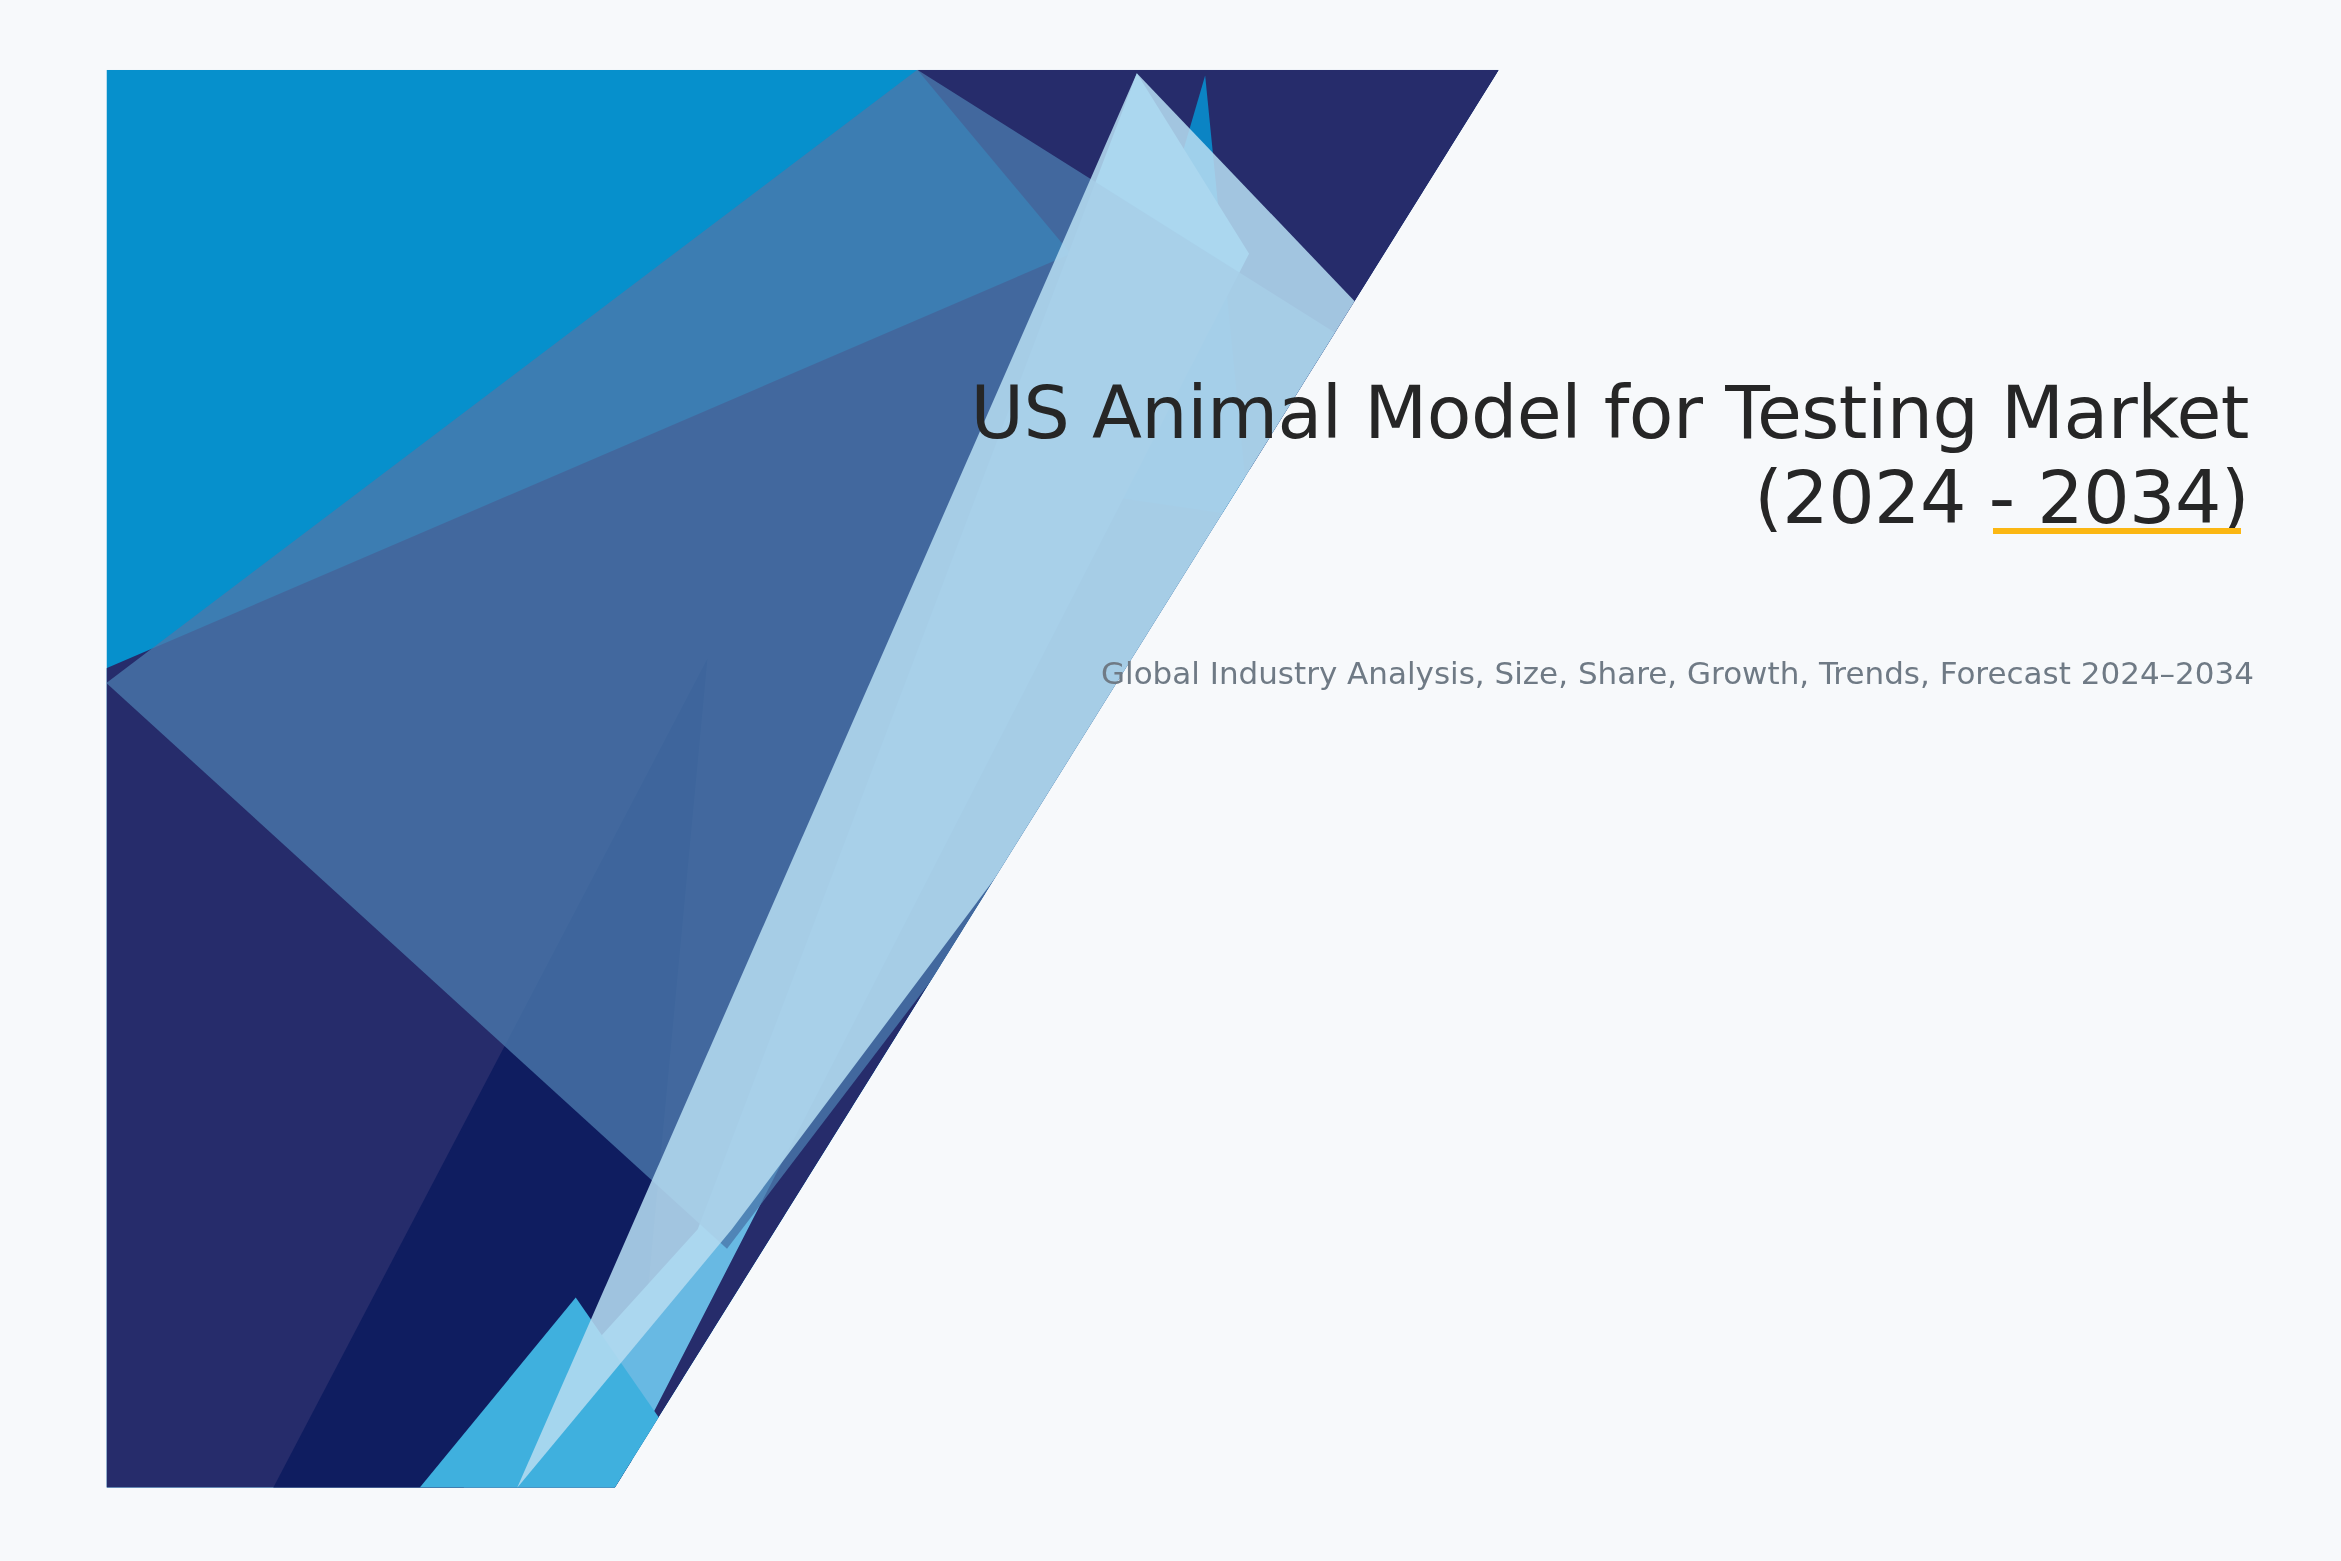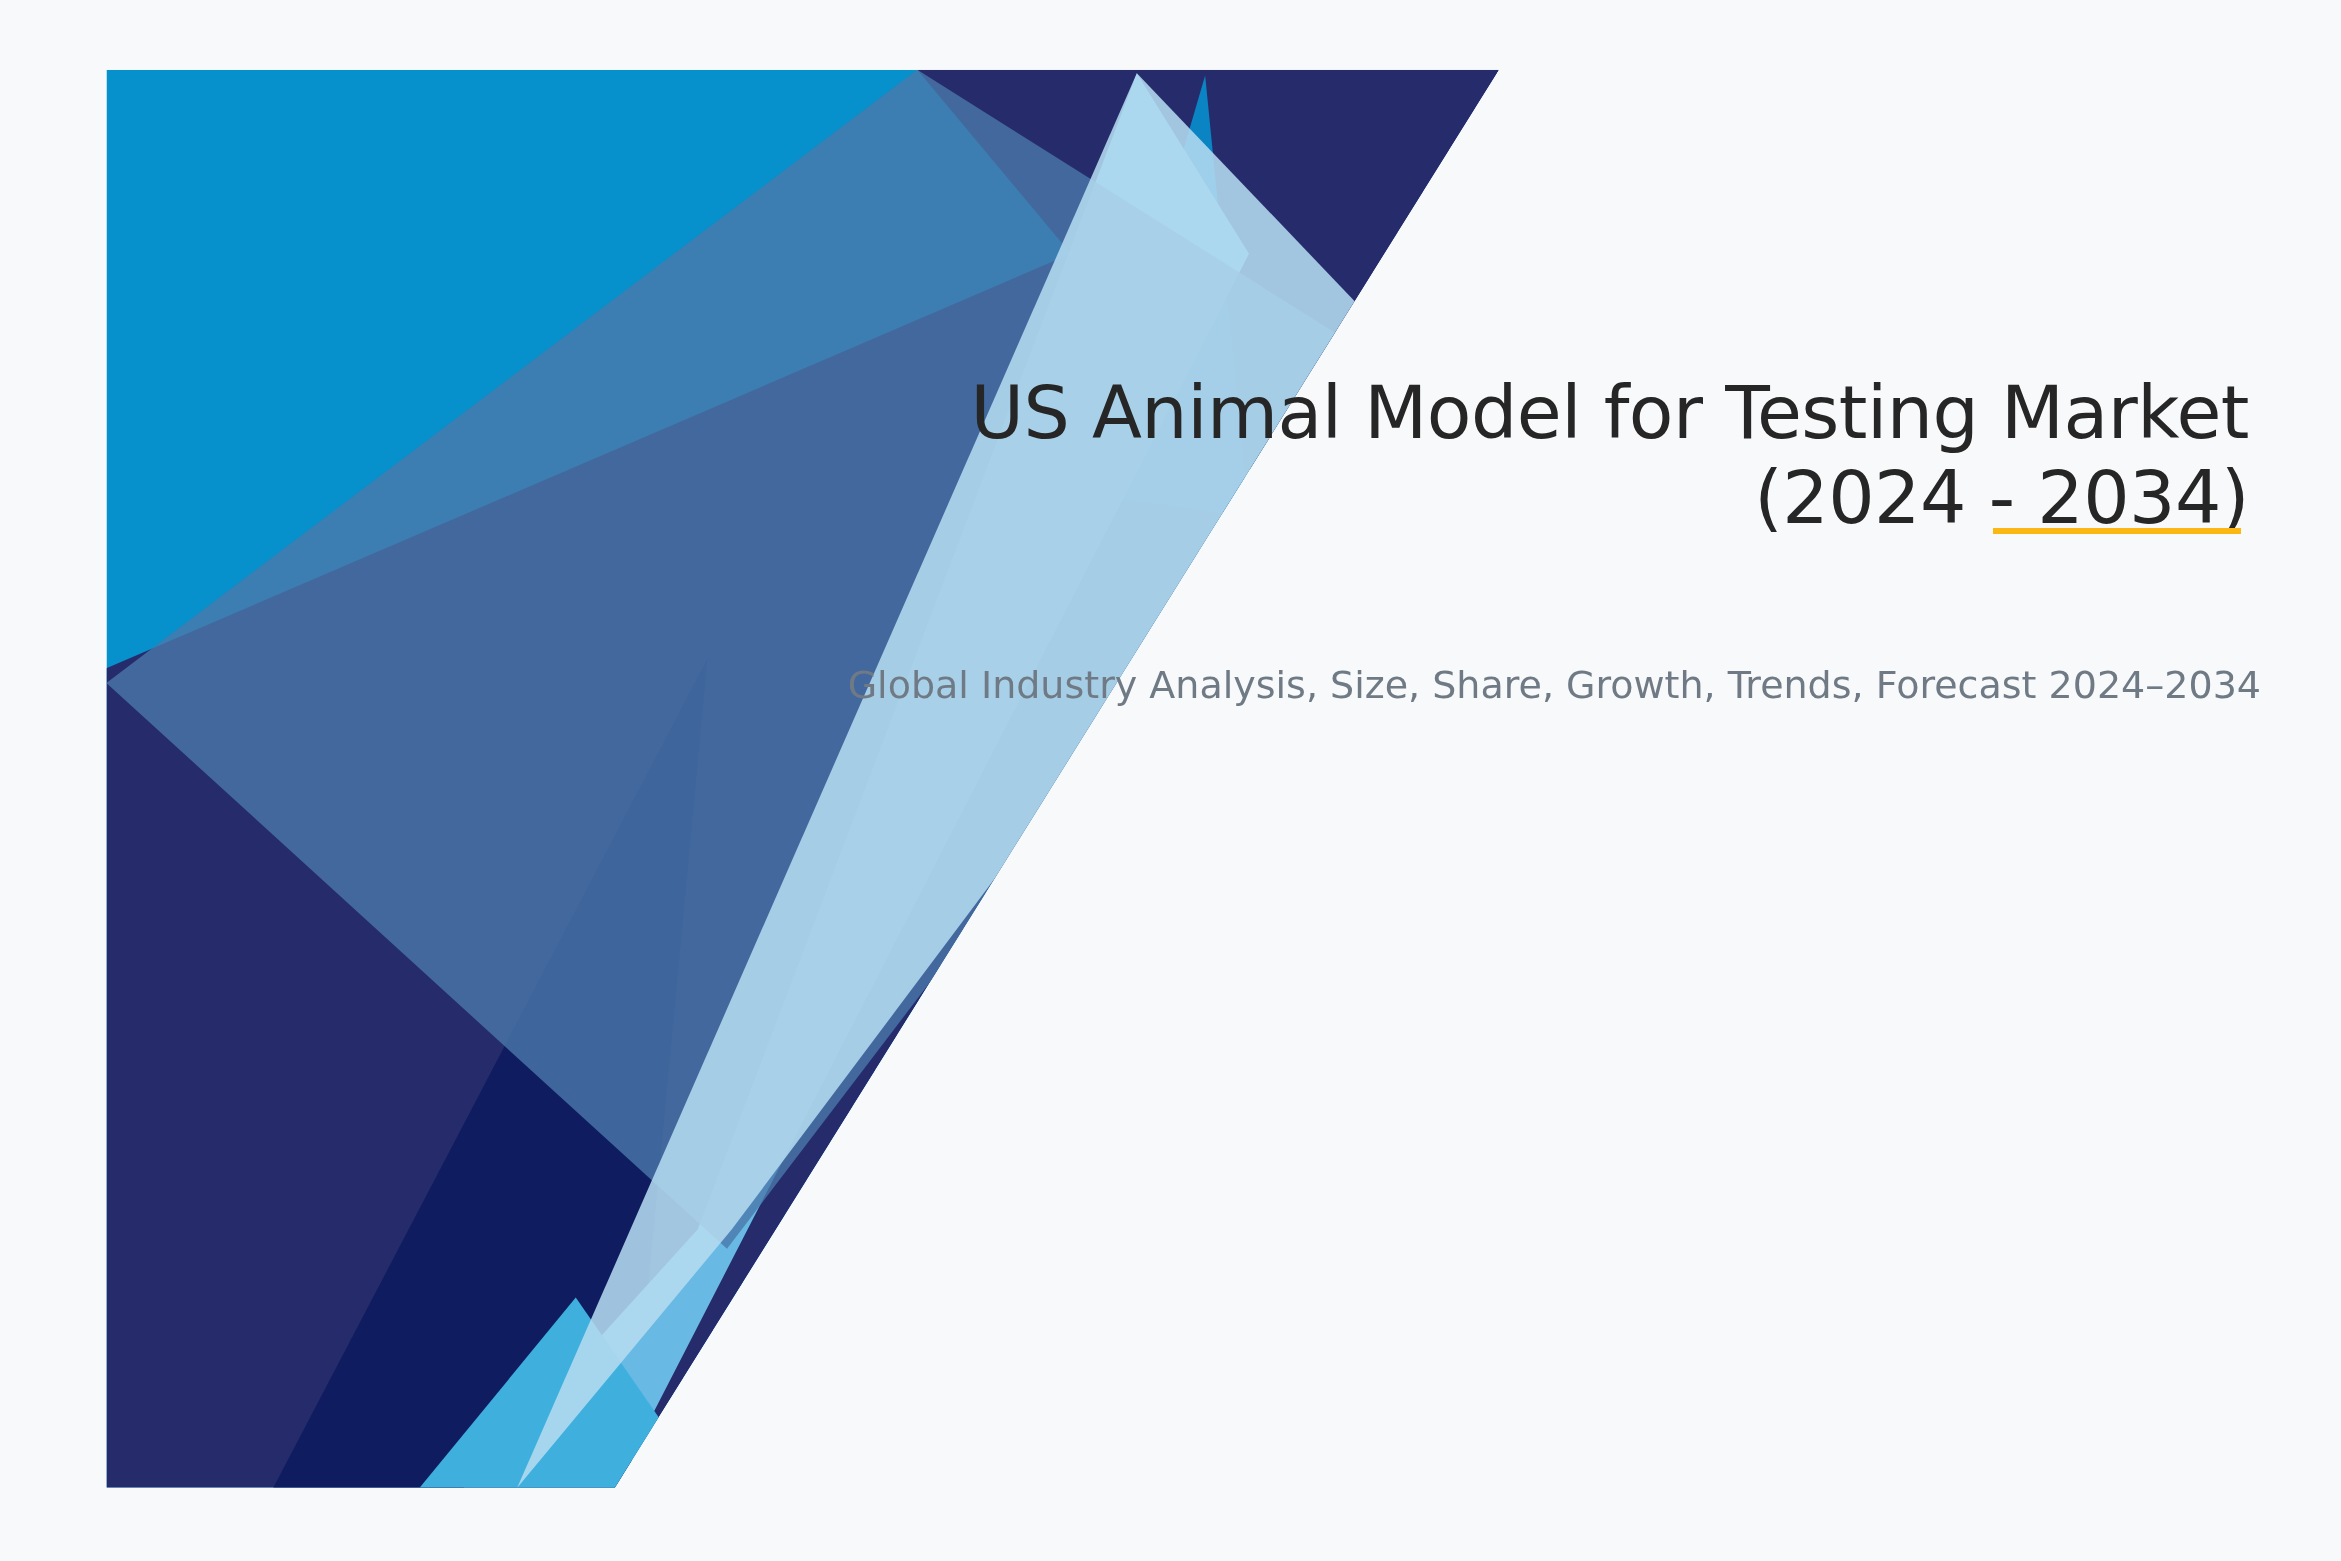--- a/index.html
+++ b/index.html
@@ -42,24 +42,24 @@
     position:absolute;
     left:1993px;
     top:528px;
     width:248px;
     height:6.3px;
     background:#fbb713;
     z-index:6;
   }
   .subtitle{
     font-family:"DejaVu Sans", sans-serif;
-    font-size:38px;
+    font-size:31px;
     line-height:1.28;
     color:#6f7a85;
-    margin:12px;
+    margin:5px;
     position:absolute;
     left:829px;
     top:649px;
     width:1420px;
     text-align:right;
     white-space:pre-line;
     z-index:5;
   }
 </style>
 </head>

